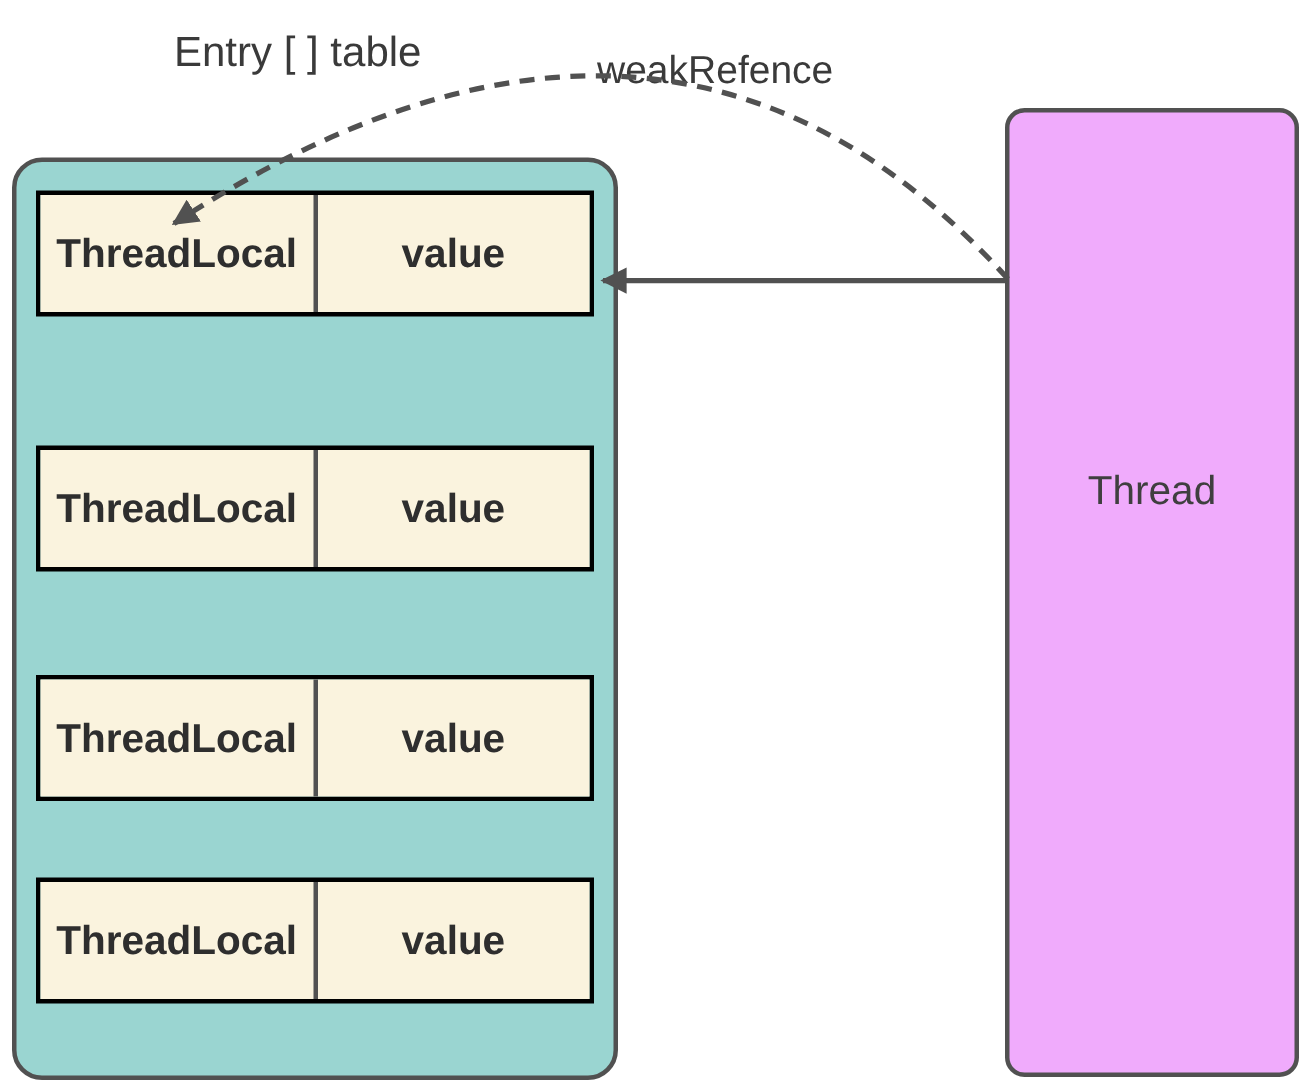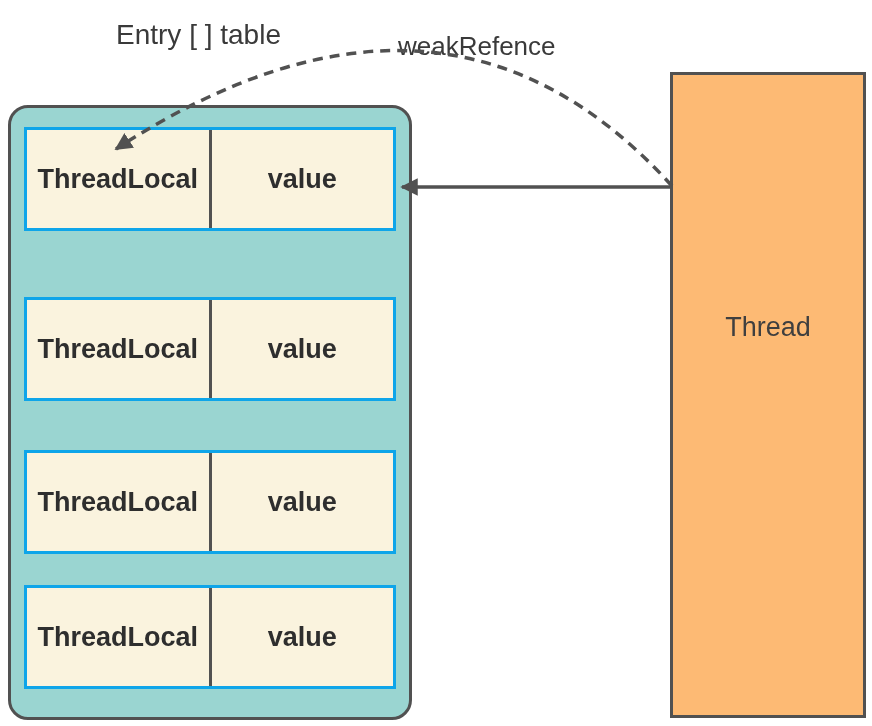--- a/index.html
+++ b/index.html
@@ -38,23 +38,23 @@
     width: 404px;
     height: 615px;
     box-sizing: border-box;
     border: 3px solid #515151;
     border-radius: 20px;
   }
   .entry-row {
     position: absolute;
     left: 24px;
     width: 372px;
-    height: 104px;
+    height: 84px;
     box-sizing: border-box;
-    border: 3px solid #0ea5e9;
+    border: 3px solid #000000;
     display: flex;
   }
   .row-1 { top: 127px; }
   .row-2 { top: 297px; }
   .row-3 { top: 450px; }
   .row-4 { top: 585px; }
   .entry-cell {
     flex: 1 1 0;
     display: flex;
     align-items: center;
@@ -116,21 +116,21 @@
   <div class="entry-row row-3">
     <div class="entry-cell key-cell" style="background-color: rgb(250, 243, 222);">ThreadLocal</div>
     <div class="entry-cell" style="background-color: rgb(250, 243, 222);">value</div>
   </div>
 
   <div class="entry-row row-4">
     <div class="entry-cell key-cell" style="background-color: rgb(250, 243, 222);">ThreadLocal</div>
     <div class="entry-cell" style="background-color: rgb(250, 243, 222);">value</div>
   </div>
 
-  <div class="thread-box" style="background-color: #fdba74;">
+  <div class="thread-box" style="background-color: #f0abfc; border-radius: 13px;">
     <span class="thread-box-line">Thread</span>
   </div>
 
   <svg class="arrow-layer" width="872" height="726" viewBox="0 0 872 726" xmlns="http://www.w3.org/2000/svg">
     <defs>
       <marker id="arrowhead" viewBox="0 0 10 10" refX="9" refY="5" markerWidth="5" markerHeight="5" orient="auto">
         <path d="M 0 0 L 10 5 L 0 10 z" fill="#515151"></path>
       </marker>
     </defs>
     <path d="M 672 186 Q 445 -65 116 149" fill="none" stroke-width="3.5" stroke-dasharray="10 7" marker-end="url(#arrowhead)" stroke="#515151"></path>

